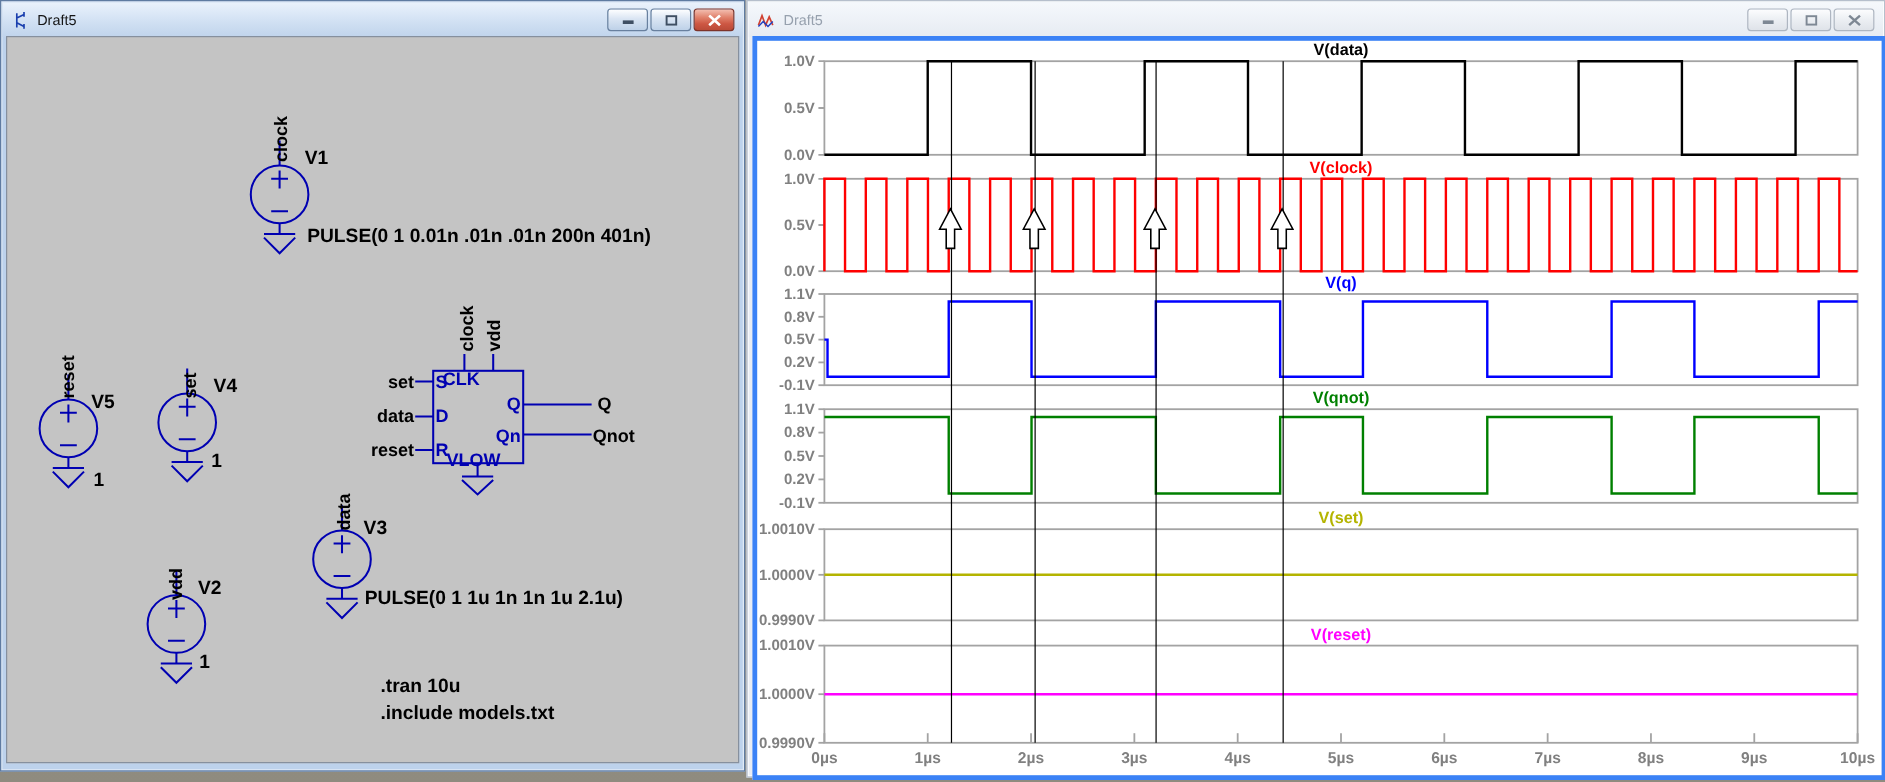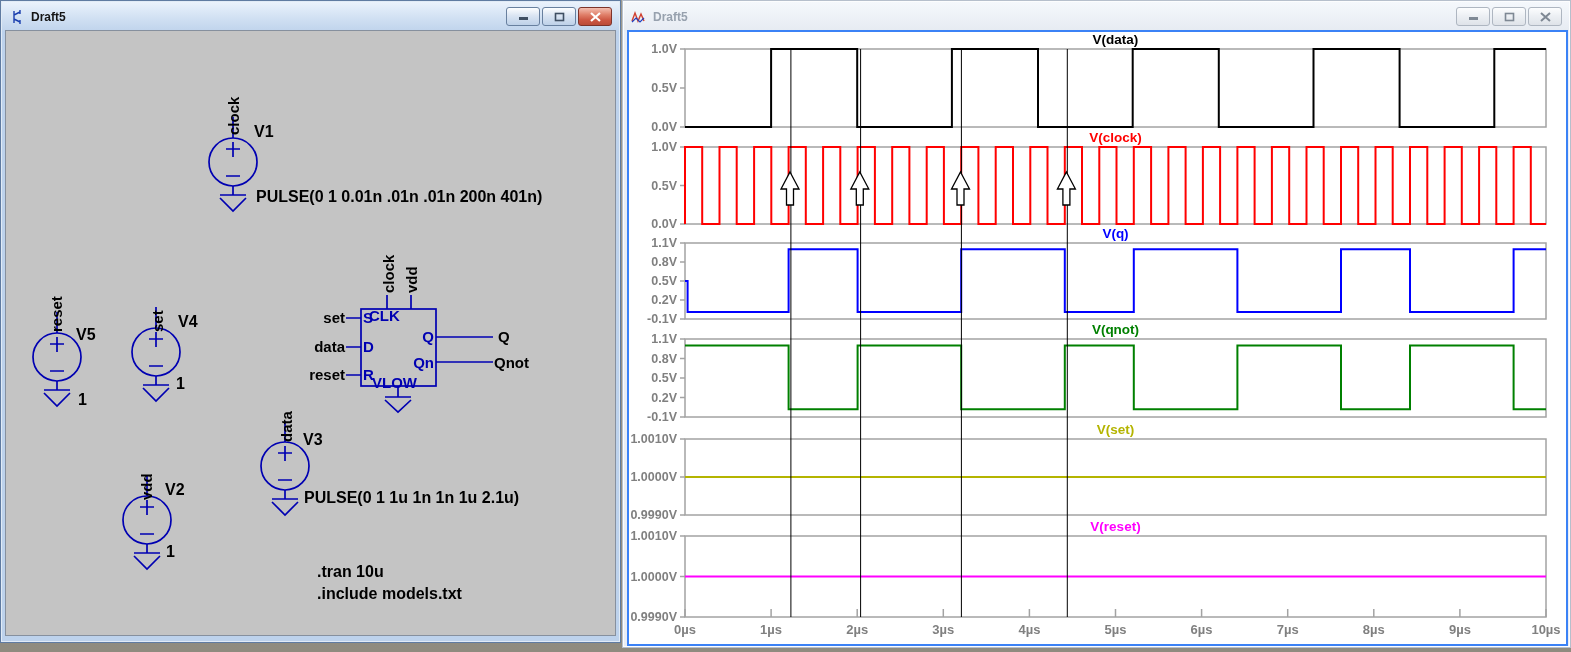--- a/index.html
+++ b/index.html
@@ -12,35 +12,35 @@
   #left-win{
     left:0;top:0;width:621px;height:643px;
     background:#bdd2ec;border:1px solid #5f7ba1;
     box-shadow:inset 0 0 0 1px rgba(255,255,255,.55);
   }
   #right-win{
     left:622px;top:0;width:949px;height:648px;
     background:#e9edf4;border:1px solid #b6bfcc;
     box-shadow:inset 0 0 0 1px rgba(255,255,255,.85);
   }
-  .titlebar{position:absolute;left:1px;top:1px;right:1px;height:29px;display:flex;align-items:center;padding-left:7px;font-weight:bold;}
+  .titlebar{position:absolute;left:1px;top:1px;right:1px;height:29px;display:flex;align-items:center;padding-left:7px;}
   #left-win .titlebar{background:linear-gradient(#eaf2fc,#cfdff2 60%,#c0d4ec);}
   #right-win .titlebar{background:linear-gradient(#f5f8fc,#e6ebf2);}
   .win-title{font-size:12px;margin-left:6px;}
   #left-win .win-title{color:#151515;}
   #right-win .win-title{color:#97a1ae;}
   .win-buttons{position:absolute;right:7px;top:5px;display:flex;gap:2px;}
   .wbtn{width:34px;height:19px;border-radius:3px;display:flex;align-items:center;justify-content:center;box-sizing:border-box;}
   .wbtn svg{display:block;}
   #left-win .wbtn{background:linear-gradient(#fdfeff,#dae5f3 45%,#bed1e8);border:1px solid #68809f;}
   #left-win .wbtn.close{background:linear-gradient(#f3beb0,#e07f69 40%,#cd5743 70%,#ba4b38);border:1px solid #7d332a;}
   #right-win .wbtn{background:linear-gradient(#fcfdfe,#edf0f4 45%,#dfe3e9);border:1px solid #aeb6c1;}
   .client{position:absolute;box-sizing:content-box;}
   #left-client{left:4px;top:29px;width:609px;height:604px;background:#c4c4c4;border:1px solid #86909e;}
-  #right-client{left:4px;top:29px;width:937px;height:612px;background:#ffffff;border:2px solid #3b82f6;}
+  #right-client{left:4px;top:29px;width:937px;height:612px;background:#ffffff;border:4px solid #3b82f6;}
   
   #schematic-svg :is(path,circle,rect,line){stroke:#0000b2;fill:none;stroke-width:1.7;}
   #schematic-svg text{stroke:none;font-weight:bold;}
   .sch-black{fill:#000000;font-size:16px;}
   .sch-net{fill:#000000;font-size:15px;}
   .sch-pin{fill:#0000b2;font-size:15px;}
   
   #plot-svg text{font-weight:bold;}
 </style>
 </head>

